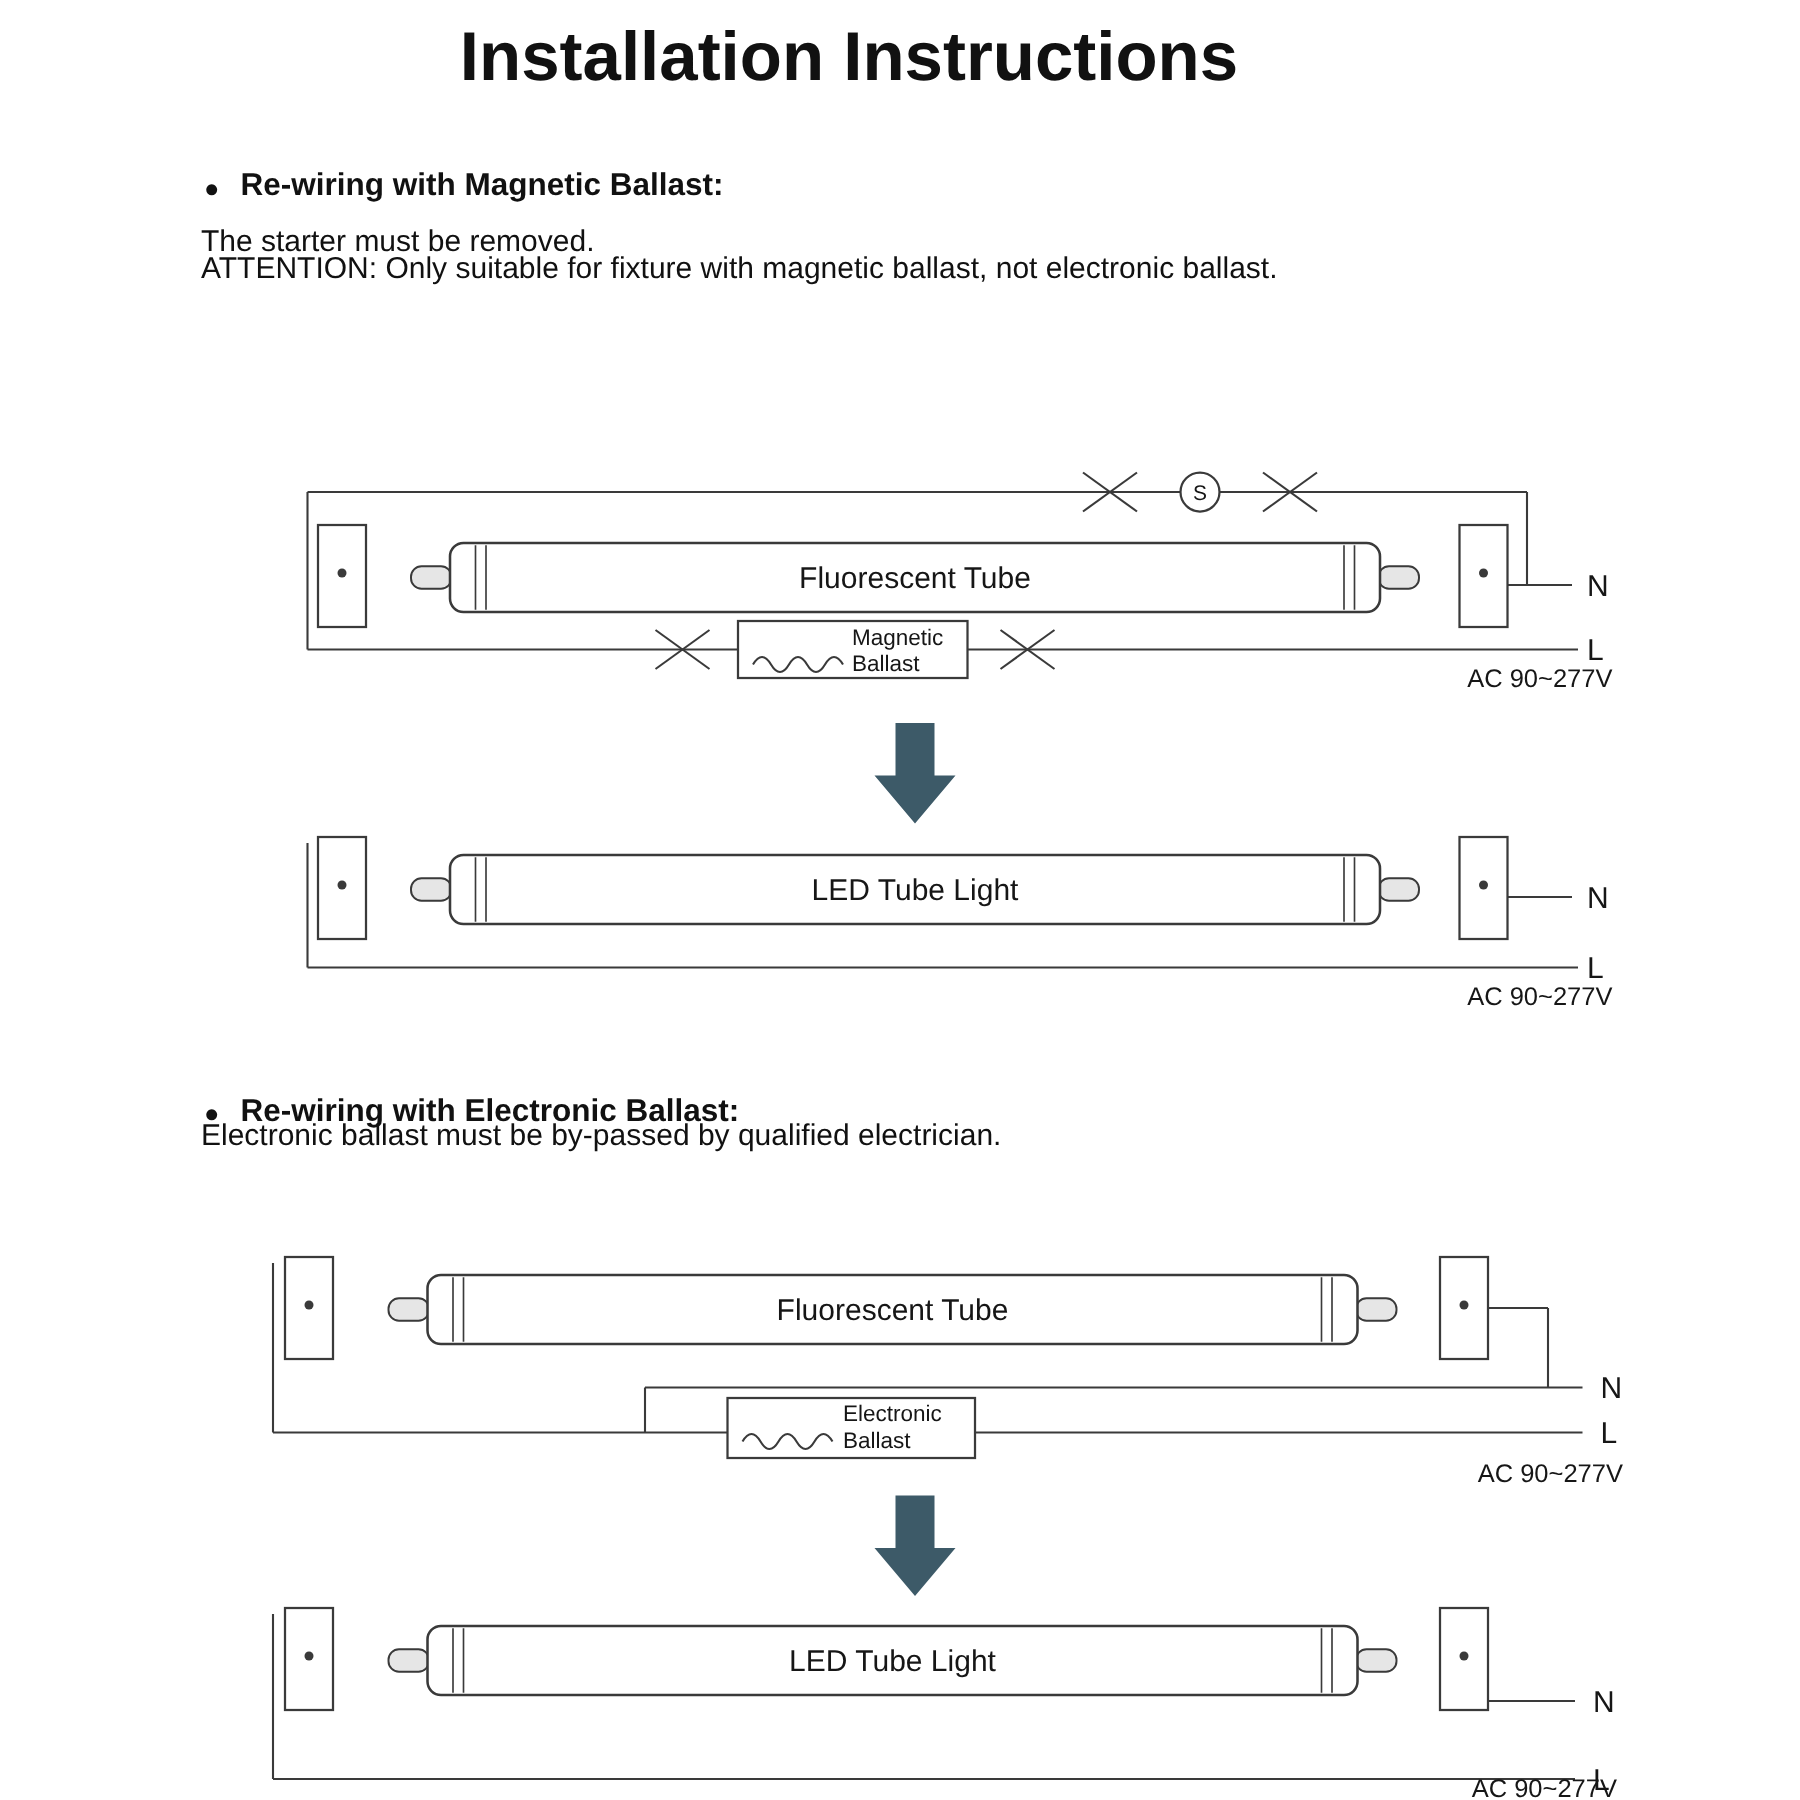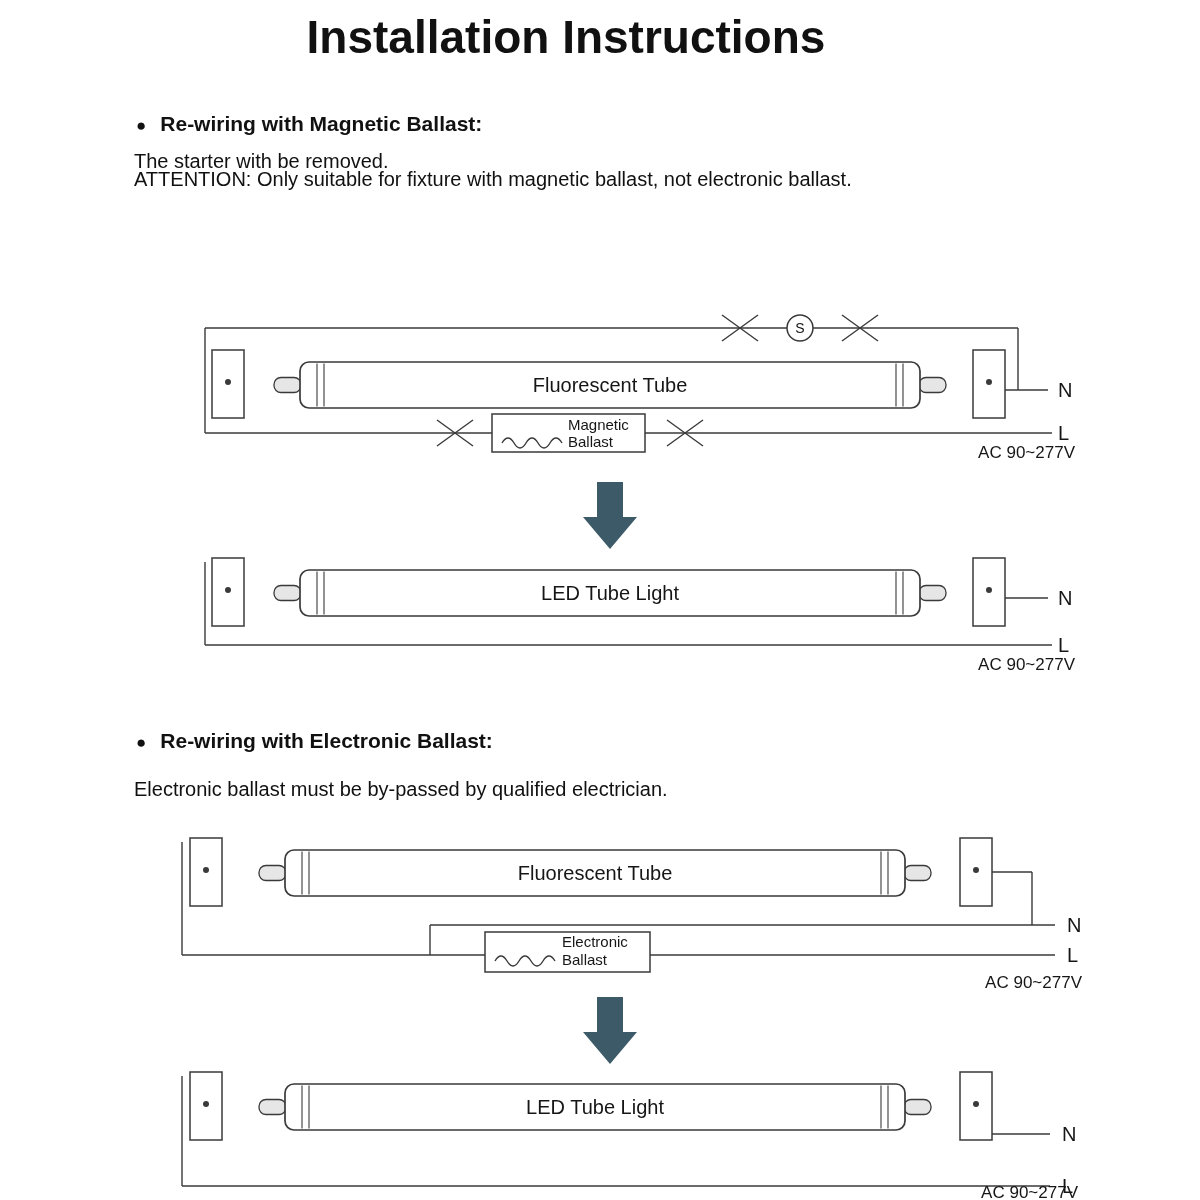--- a/index.html
+++ b/index.html
@@ -11,21 +11,21 @@
 
   .section-heading { position:absolute; display:flex; align-items:center; gap:14px;
                      font-size:21px; font-weight:bold; left:136px; }
   .section-heading .bullet { font-size:17px; line-height:1; transform:translateY(1px); }
   .s1 { top:112px; }
   .s2 { top:729px; }
 
   .body-text { position:absolute; left:134px; font-size:20px; }
   .t1 { top:150px; }
   .t2 { top:168px; }
-  .t3 { top:778px; }
+  .t3 { top:746px; }
 
   svg { position:absolute; display:block; }
   .d1 { left:120px; top:300px; }
   .a1 { left:570px; top:481px; }
   .d2 { left:120px; top:548px; }
   .d3 { left:120px; top:830px; }
   .a2 { left:570px; top:996px; }
   .d4 { left:120px; top:1068px; }
 
   svg text { font-family:"Liberation Sans", sans-serif; fill:#161616; }
@@ -44,21 +44,21 @@
 </style>
 </head>
 <body>
 
 <h1 class="title">Installation Instructions</h1>
 
 <div class="section-heading s1">
   <span class="bullet">●</span>
   <span>Re-wiring with Magnetic Ballast:</span>
 </div>
-<p class="body-text t1">The starter with be removed.</p>
+<p class="body-text t1">The starter must be removed.</p>
 <p class="body-text t2">ATTENTION: Only suitable for fixture with magnetic ballast, not electronic ballast.</p>
 
 <svg class="d1" width="980" height="175" viewBox="0 0 980 175">
   <g>
     <path class="wire" d="M85 28 H898"></path>
     <path class="wire" d="M85 28 V133"></path>
     <path class="wire" d="M898 28 V90"></path>
     <path class="wire" d="M885 90 H928"></path>
     <path class="wire" d="M85 133 H932"></path>
   </g>

